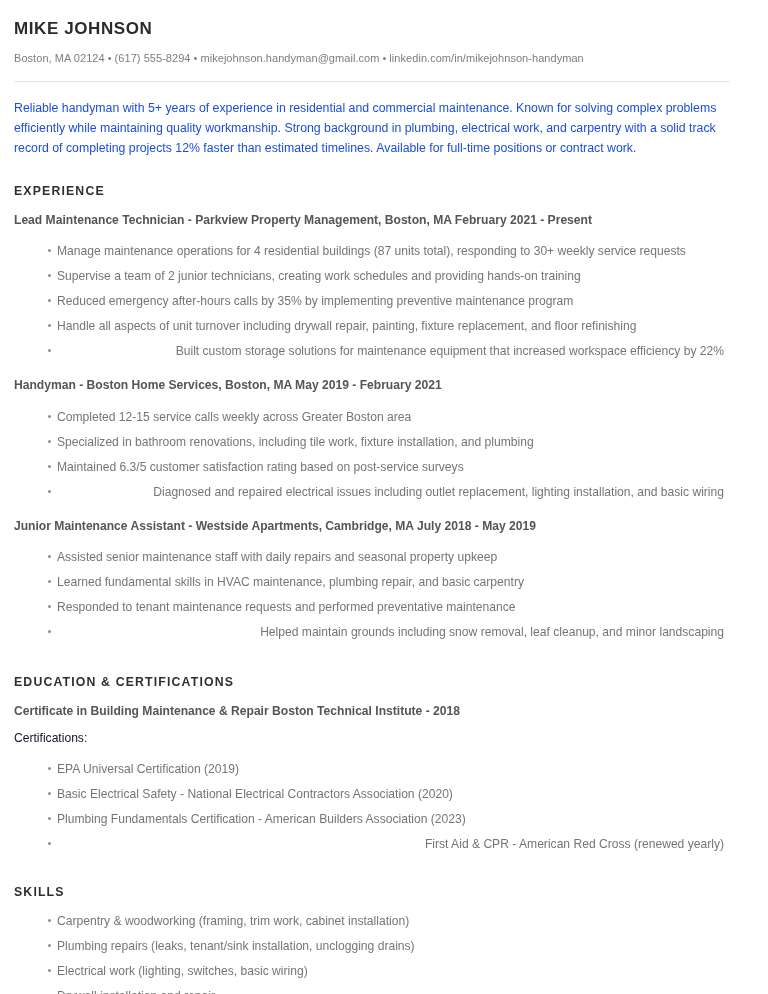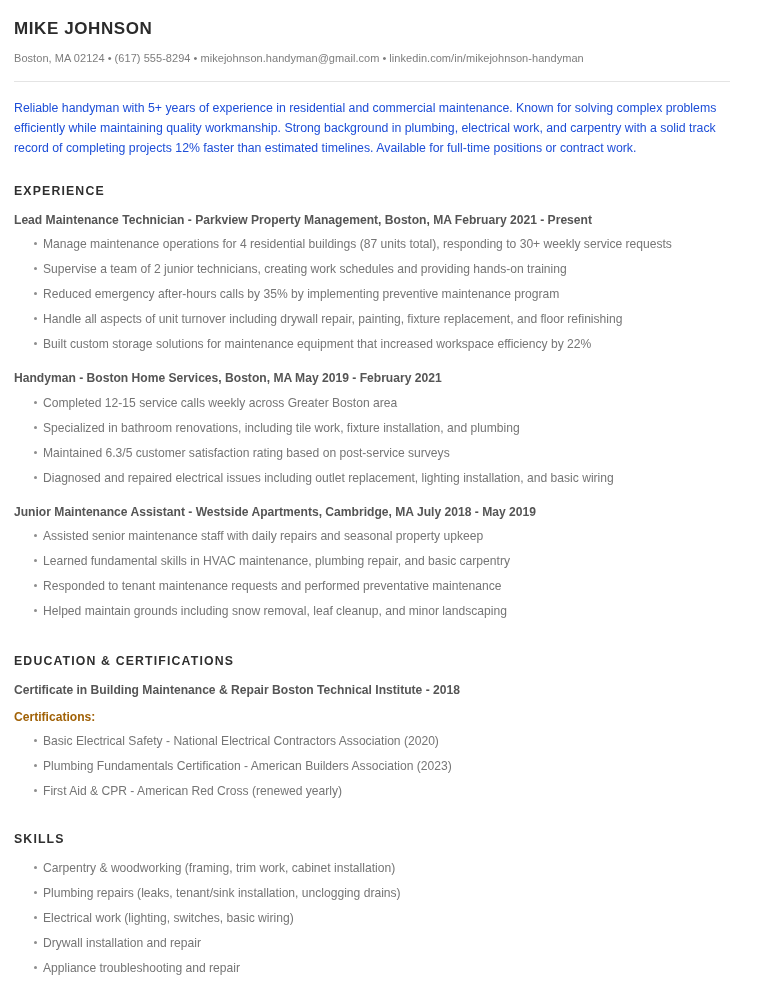--- a/index.html
+++ b/index.html
@@ -78,42 +78,43 @@
   }
   .entry-heading {
     font-size: 12.1px;
     font-weight: bold;
     color: #555555;
     margin: 0 0 7px 0;
     line-height: 1.45;
   }
   .sub-label {
     font-size: 12.1px;
-    font-weight: bold;
-    color: #a16207;
+    font-weight: normal;
+    color: #0f172a;
     margin: 9px 0 7px 0;
     line-height: 1.45;
   }
 
   
   ul.bullets {
     list-style: none;
-    margin: 0;
+    margin: 14px;
     padding: 0;
   }
   ul.bullets li {
     position: relative;
     font-size: 12.1px;
     line-height: 16px;
     color: #757575;
     padding: 0 0 0 29px;
     margin: 0 0 9px 0;
   }
   ul.bullets li:last-child {
     margin-bottom: 0;
+    text-align: right;
   }
   ul.bullets li::before {
     content: "";
     position: absolute;
     left: 20px;
     top: 6px;
     width: 3px;
     height: 3px;
     border-radius: 50%;
     background: #8d8d8d;
@@ -172,20 +173,21 @@
           </ul>
         </div>
       </div>
   </section>
 
   <section class="section section-education">
     <h2 class="section-title">EDUCATION &amp; CERTIFICATIONS</h2>
     <p class="entry-heading">Certificate in Building Maintenance &amp; Repair Boston Technical Institute - 2018</p>
     <p class="sub-label">Certifications:</p>
     <ul class="bullets" id="certifications-list">
+        <li>EPA Universal Certification (2019)</li>
         <li>Basic Electrical Safety - National Electrical Contractors Association (2020)</li>
         <li>Plumbing Fundamentals Certification - American Builders Association (2023)</li>
         <li>First Aid &amp; CPR - American Red Cross (renewed yearly)</li>
       </ul>
   </section>
 
   <section class="section section-skills">
     <h2 class="section-title">SKILLS</h2>
     <ul class="bullets skills-list" id="skills-list">
         <li>Carpentry &amp; woodworking (framing, trim work, cabinet installation)</li>

